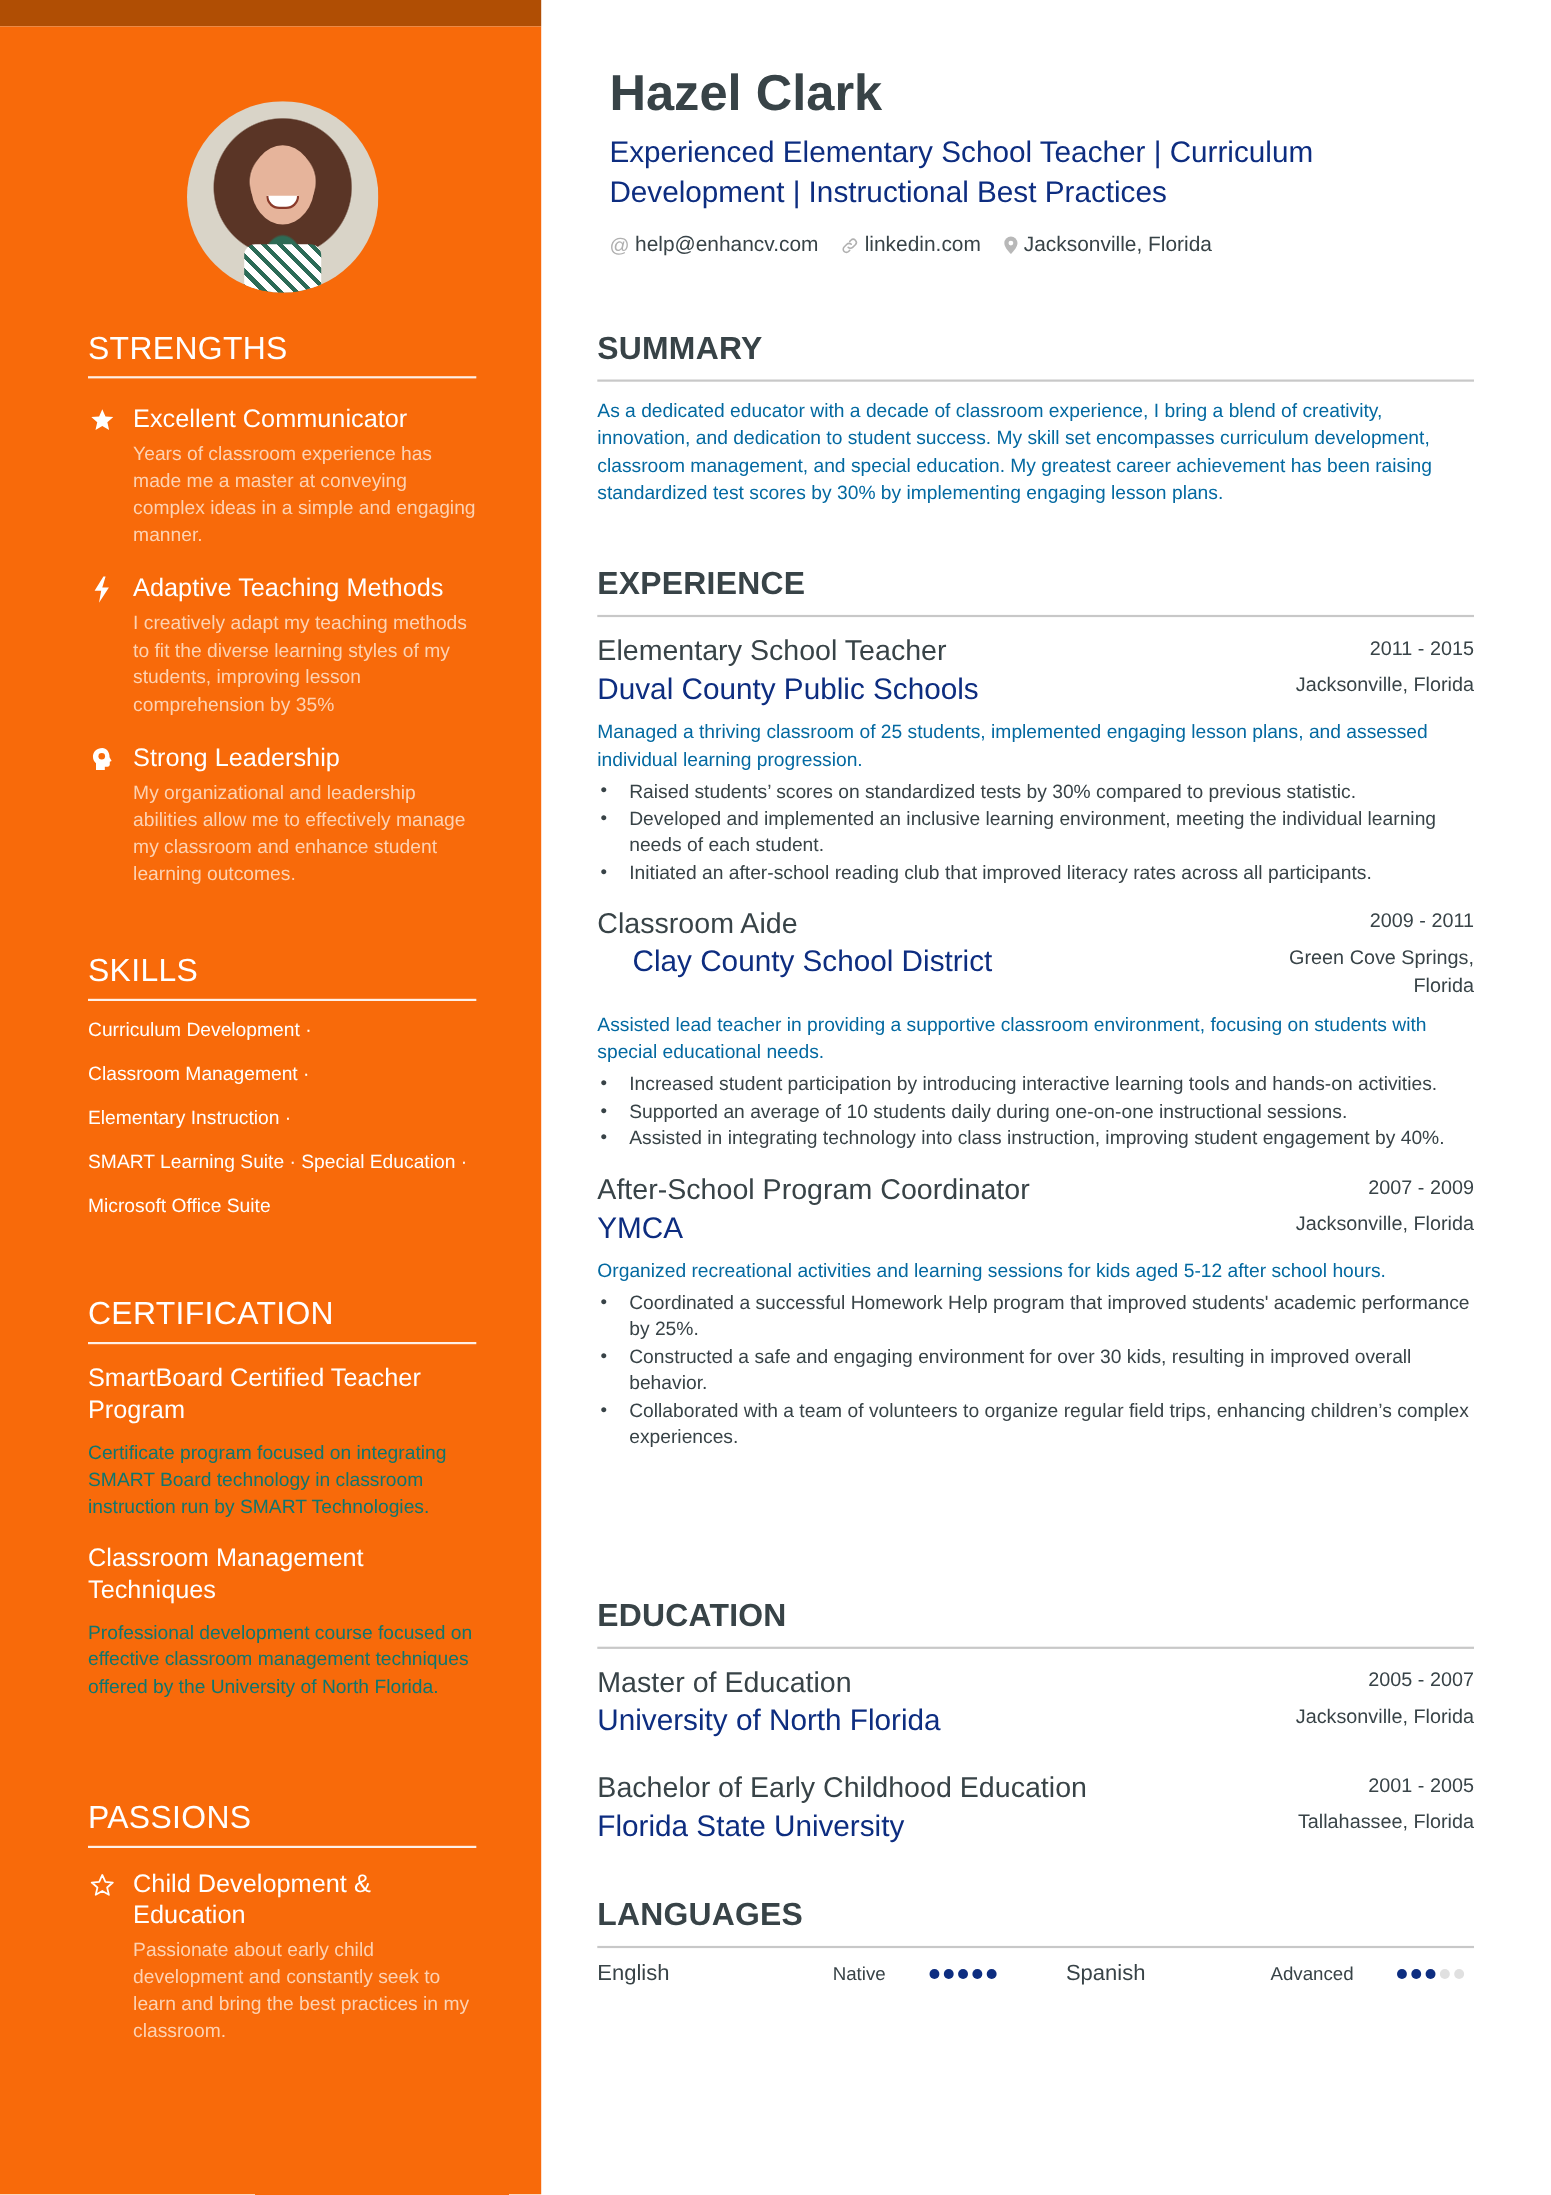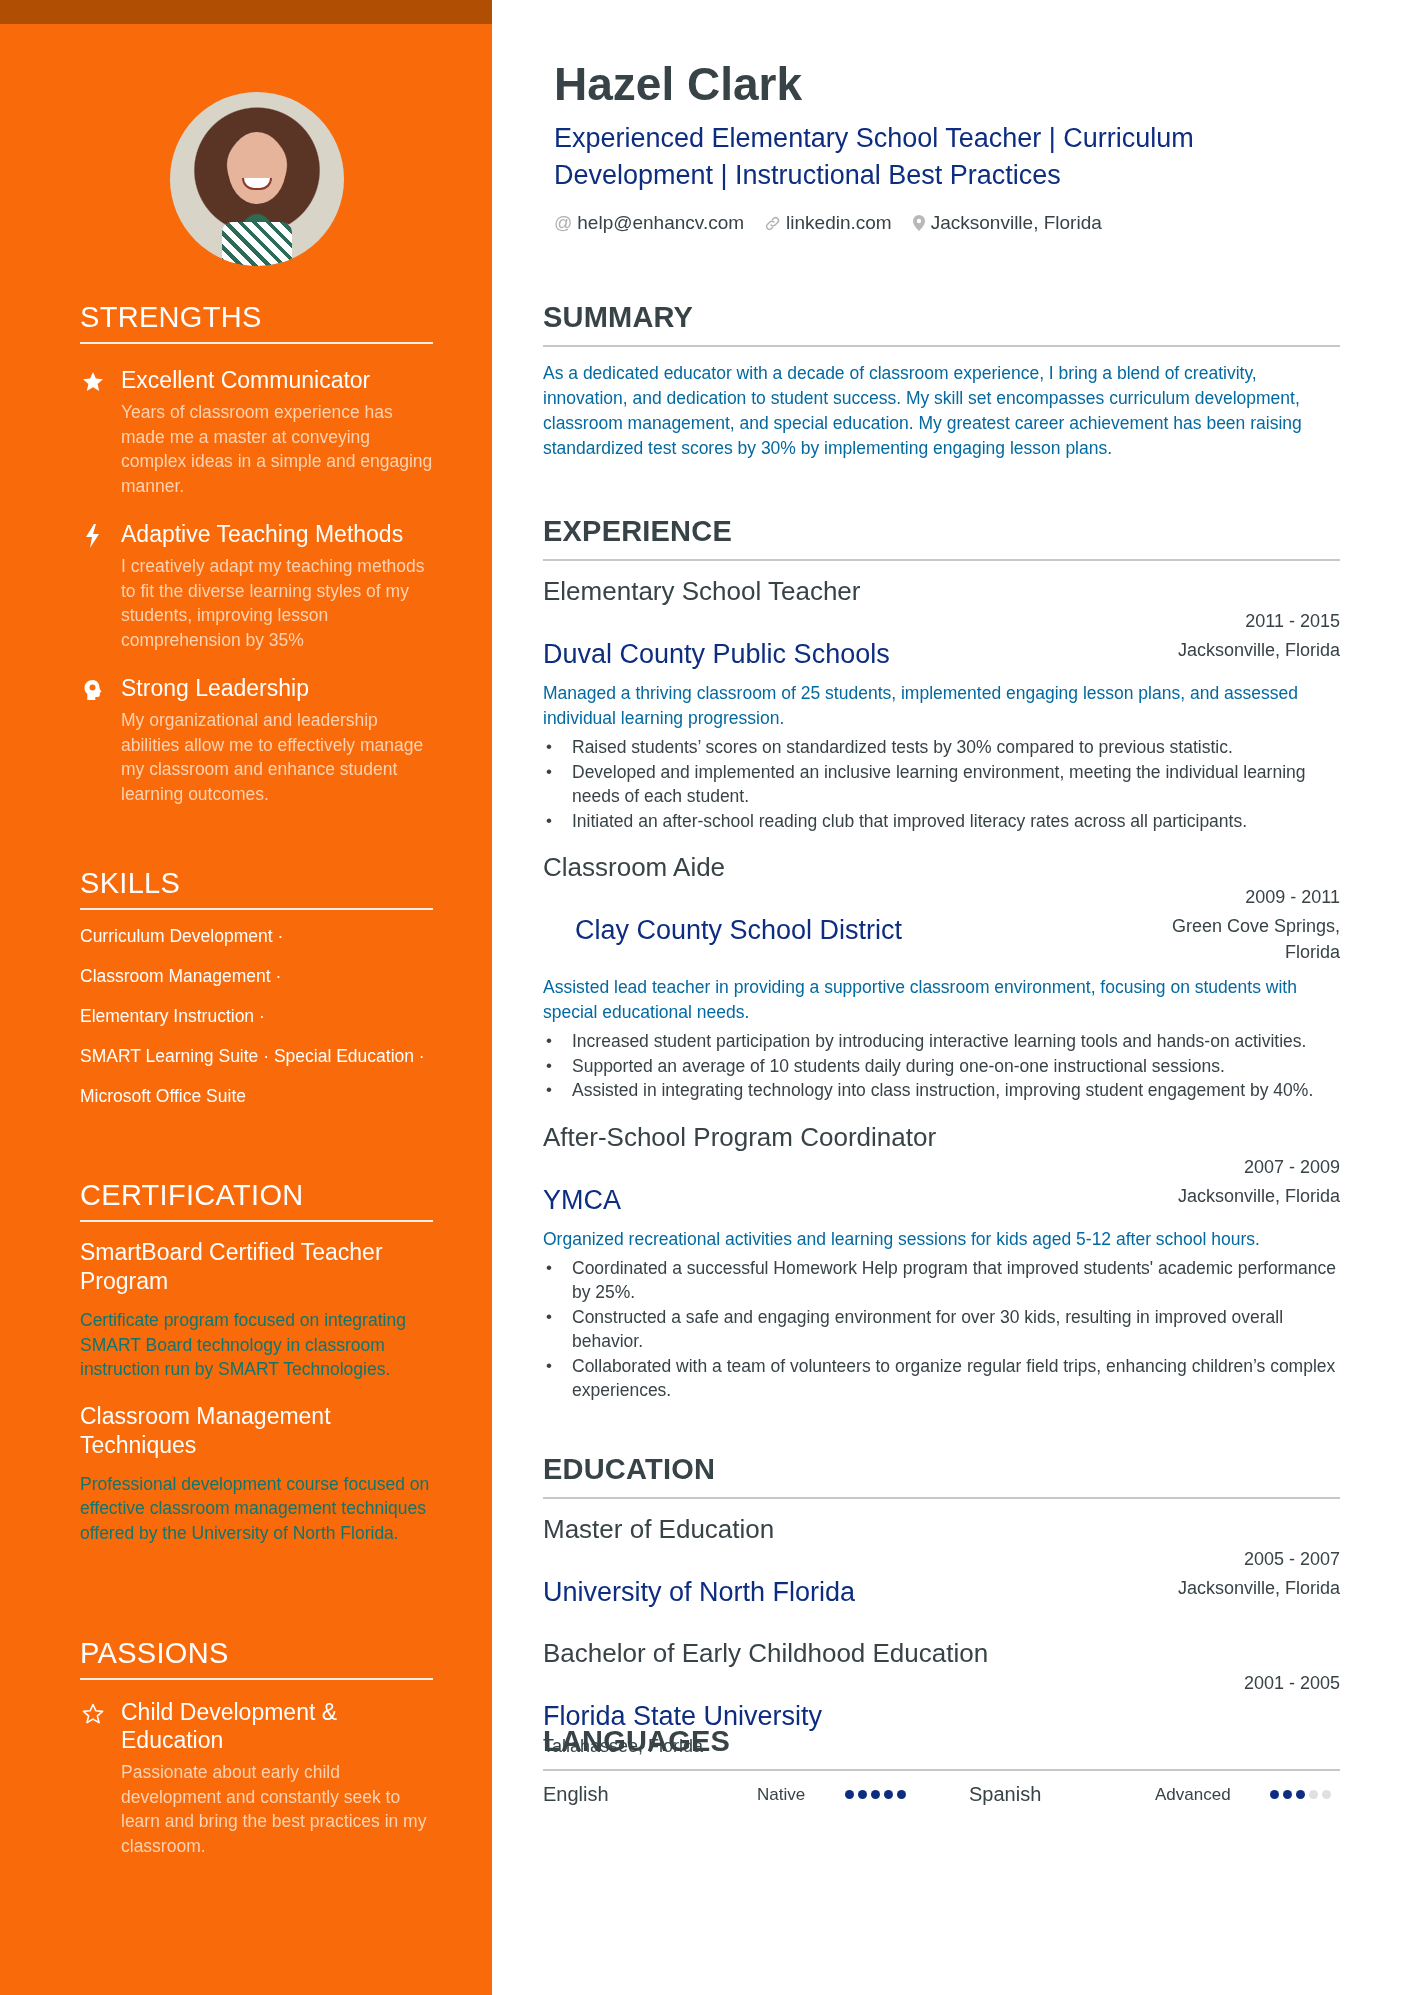--- a/index.html
+++ b/index.html
@@ -42,21 +42,21 @@
   .contact .ci { color: #b0b0b0; margin-right: 5px; font-size: 18px; display:inline-flex; align-items:center; }
 
   .msec { position: absolute; left: 0; width: 797px; }
   .mh { font-size: 29px; line-height: 34px; color: #384347; letter-spacing: 0.2px; }
   .mrule { height: 2px; background: #c8c8c8; margin-top: 11px; }
   .ptext { font-size: 17.5px; line-height: 25px; color: #0369a1; }
 
   .entry { position: relative; margin-top: 14px; }
   .row { display: flex; justify-content: space-between; align-items: flex-start; }
   .role { font-size: 26px; line-height: 32px; color: #384347; }
-  .dates { font-size: 18px; line-height: 28px; color: #384347; text-align: right; margin-top: 32px; }
+  .dates { font-size: 18px; line-height: 28px; color: #384347; text-align: right; }
   .org { font-size: 27px; line-height: 34px; color: #0D2D80; }
   .loc { font-size: 18px; line-height: 26px; color: #384347; text-align: right; }
   .entry .summary { margin-top: 10px; }
   .bullets { list-style: none; margin-top: 4px; }
   .bullets li { position: relative; padding-left: 29px; font-size: 17.5px; line-height: 24.5px; color: #384347; }
   .bullets li::before { content: "\2022"; position: absolute; left: 3px; top: 0; color: #384347; font-size: 17px; }
 
   .lang-row { display: flex; align-items: center; margin-top: 12px; font-size: 20px; }
   .lang { display: flex; align-items: center; width: 426px; }
   .lang:last-child { width: 371px; }
@@ -255,21 +255,21 @@
         <div class="org">University of North Florida</div>
         <div class="loc">Jacksonville, Florida</div>
       </div>
     </div>
 
     <div class="entry" style="margin-top:28px;">
       <div class="row">
         <div class="role">Bachelor of Early Childhood Education</div>
         <div class="dates">2001 - 2005</div>
       </div>
-      <div class="row" style="margin-top:2px;flex-direction:column;">
+      <div class="row" style="margin-top:2px;">
         <div class="org">Florida State University</div>
         <div class="loc">Tallahassee, Florida</div>
       </div>
     </div>
   </section>
 
   <section class="msec" style="top:1724px;">
     <h2 class="mh">LANGUAGES</h2>
     <div class="mrule"></div>
     <div class="lang-row">

